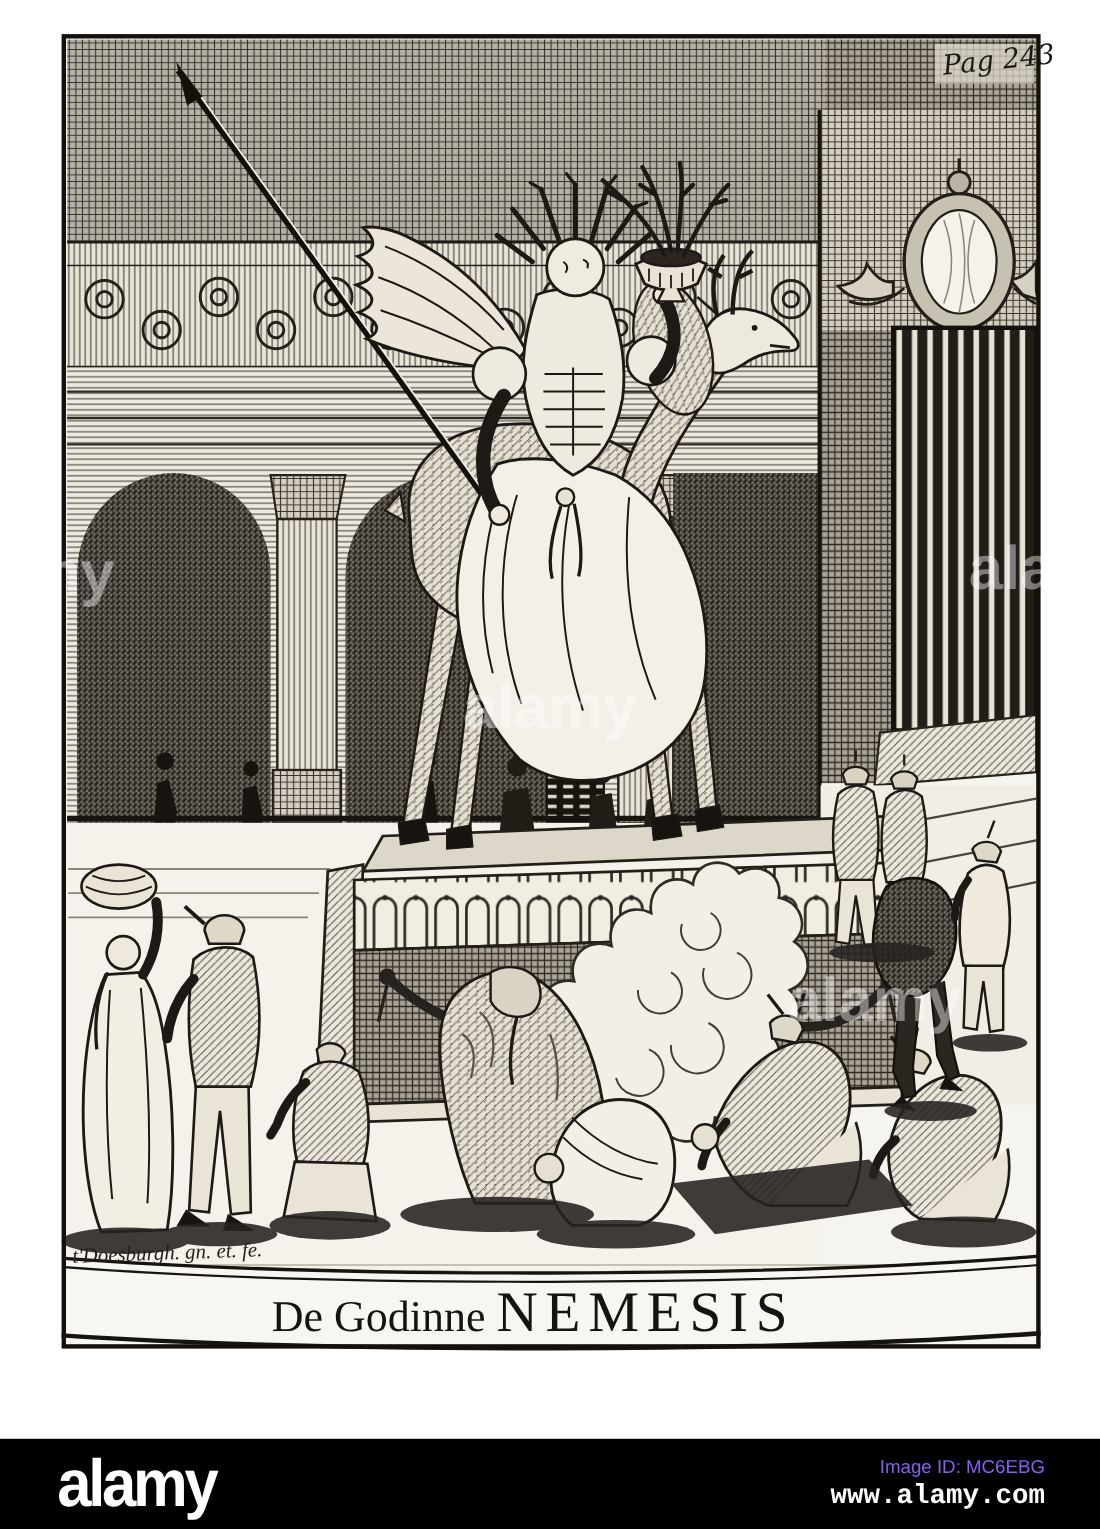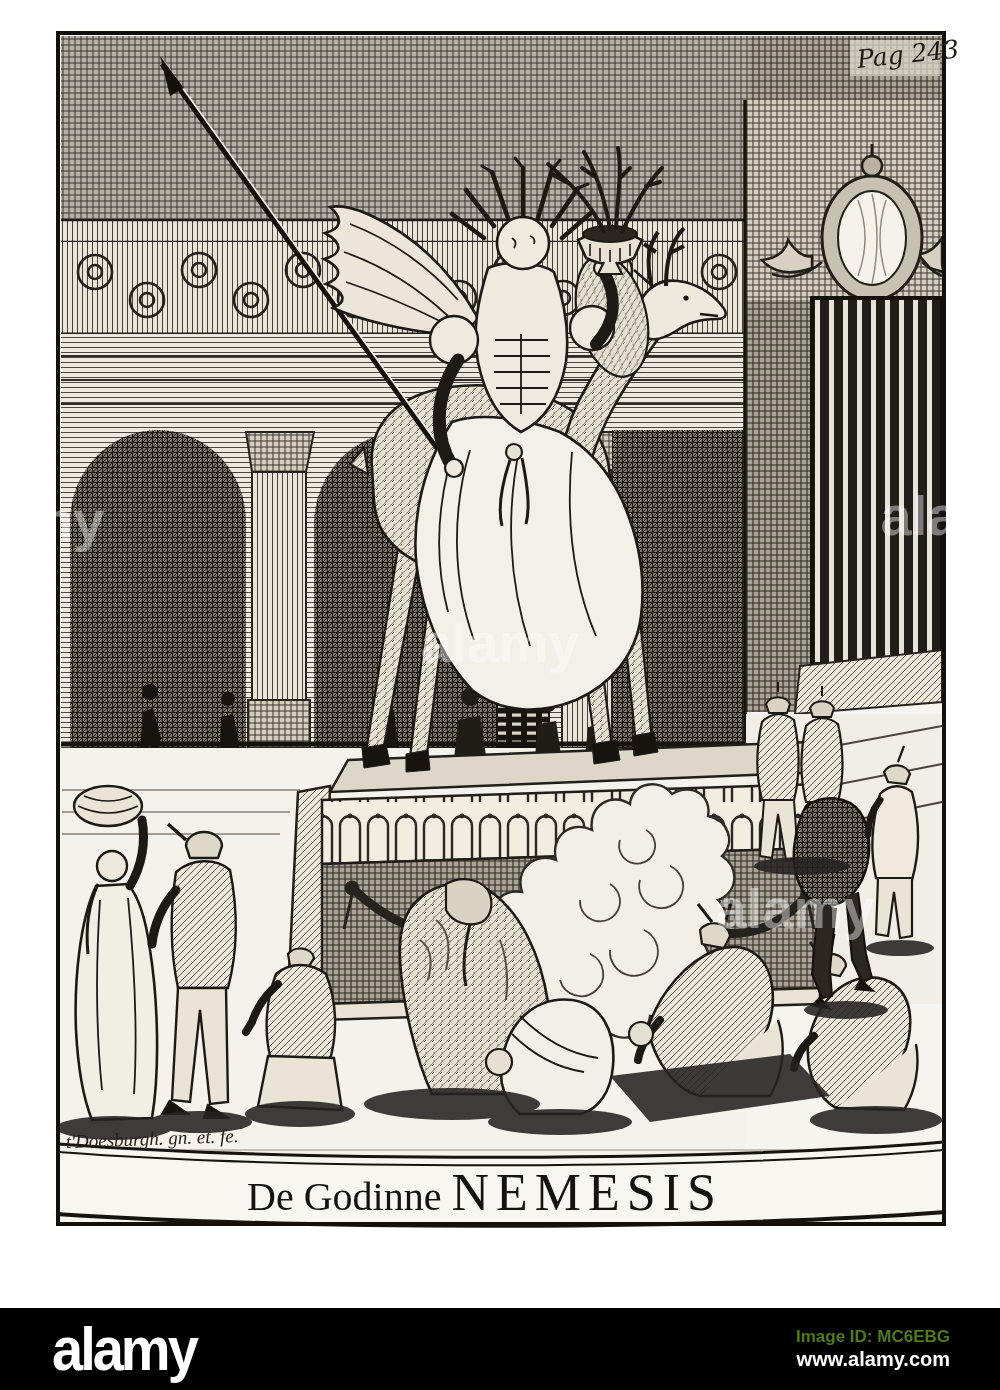--- a/index.html
+++ b/index.html
@@ -5,22 +5,22 @@
   html,body{margin:0;padding:0;background:#ffffff;}
   .stage{position:relative;width:1000px;height:1390px;background:#ffffff;overflow:hidden;
          font-family:"Liberation Serif", serif;}
   .art{position:absolute;left:0;top:0;}
   .footer{position:absolute;left:0;top:1308px;width:1000px;height:82px;background:#000000;
           display:flex;align-items:center;justify-content:space-between;
           font-family:"Liberation Sans", sans-serif;}
   .footer-logo{color:#ffffff;font-weight:700;font-size:56px;letter-spacing:-3px;
                margin-left:52px;transform:scaleY(1.08);line-height:1;}
   .footer-right{margin-right:50px;text-align:right;color:#ffffff;}
-  .footer-id{font-size:17px;font-weight:700;color:#4d7c0f;line-height:1.25;}
-  .footer-url{font-size:20px;font-weight:700;line-height:1.25;}
+  .footer-id{font-size:17px;font-weight:400;color:#8b5cf6;line-height:1.25;}
+  .footer-url{font-size:25px;font-weight:700;line-height:1.25;font-family:Liberation Mono, monospace;}
   .wm{font-family:"Liberation Sans", sans-serif;font-weight:700;fill:#ffffff;opacity:0.42;}
   .cap-prefix{font-size:40px;fill:#15130f;}
   .cap-main{font-size:52px;letter-spacing:7px;fill:#15130f;}
   .sig{font-size:19px;font-style:italic;fill:#241f19;}
   .pag{font-size:25px;font-style:italic;fill:#1c1914;font-family:"DejaVu Serif", serif;}
 </style>
 </head>
 <body>
 
 <div class="stage">

